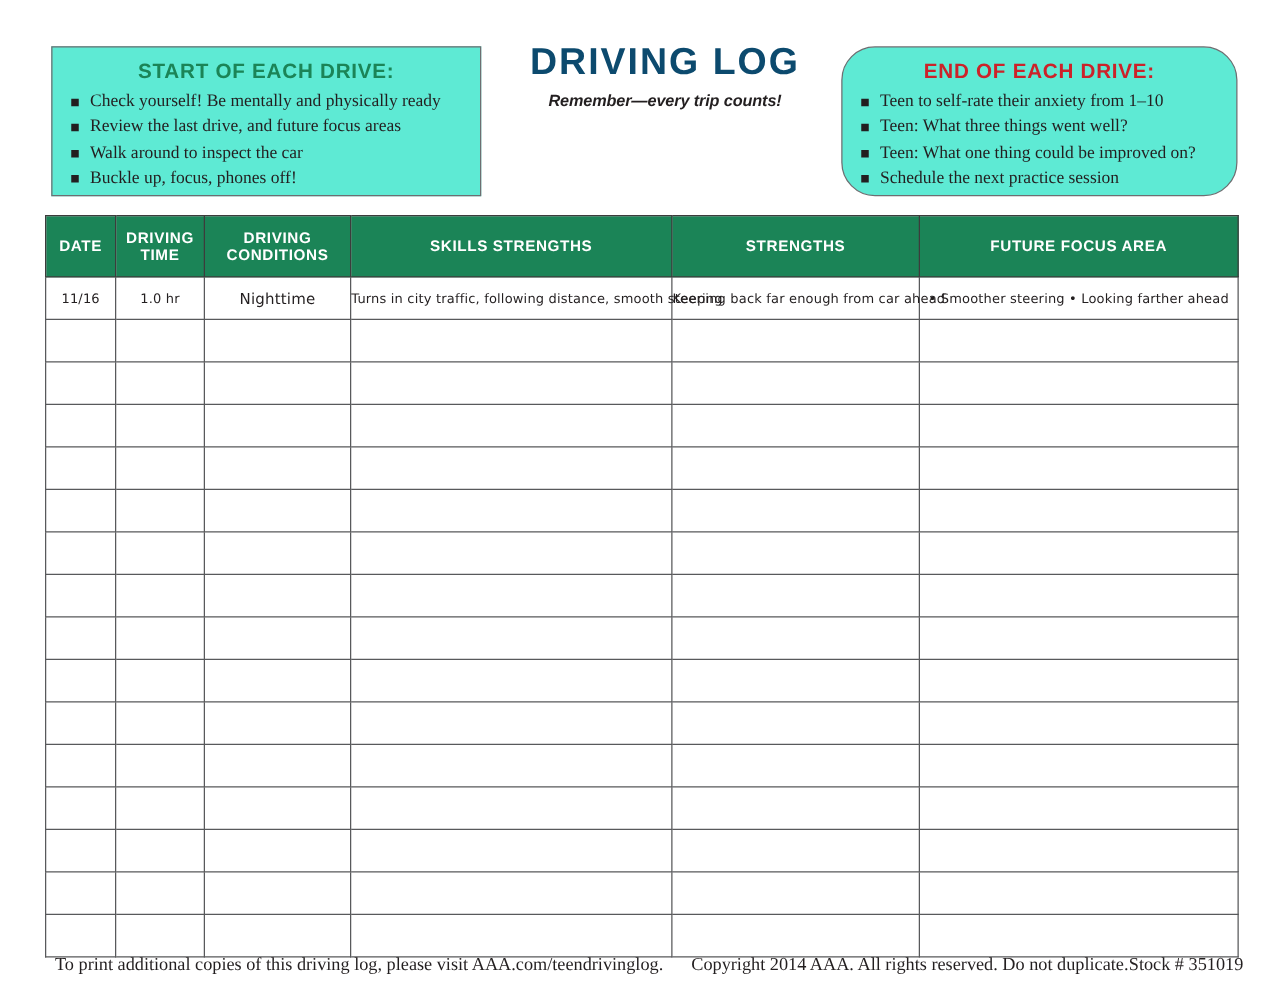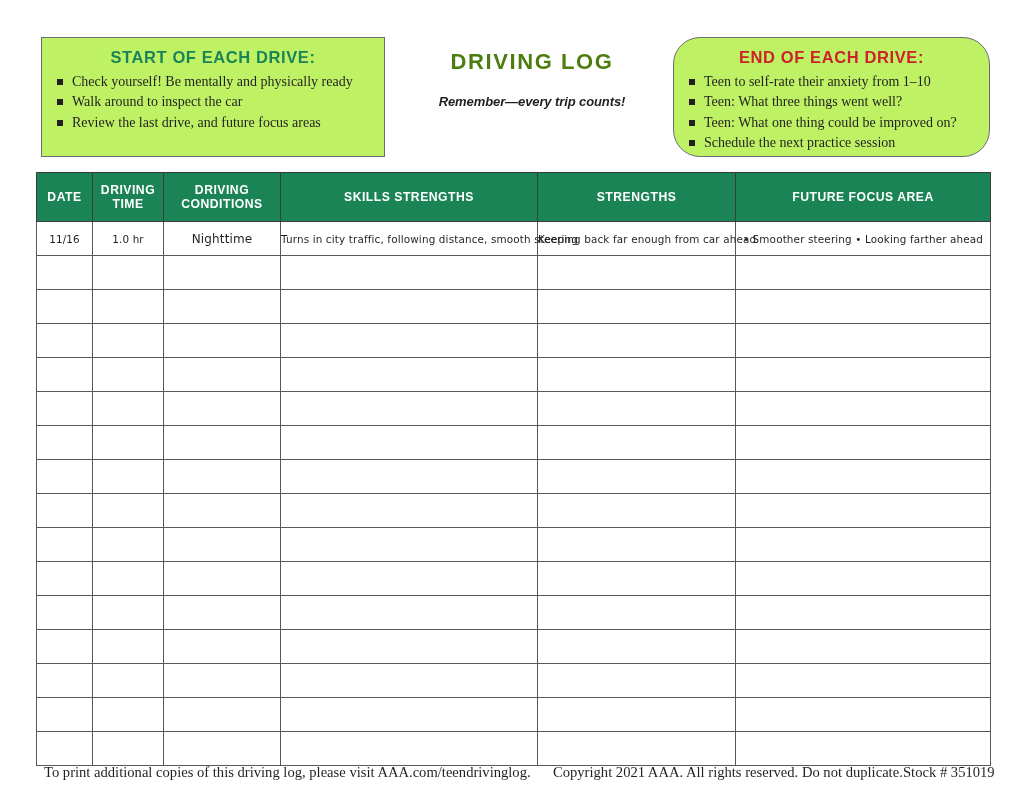--- a/index.html
+++ b/index.html
@@ -28,21 +28,21 @@
     left: 0;
     top: 0;
     width: 1024px;
     height: 165px;
   }
 
   .tipbox {
     position: absolute;
     top: 37px;
     border: 1.6px solid #6d6e71;
-    background: #bef264;
+    background: #5eead4;
     box-sizing: border-box;
     padding: 8px 10px 10px 10px;
   }
   .tipbox.start {
     left: 41px;
     width: 344px;
     height: 120px;
   }
   .tipbox.end {
     left: 673px;
@@ -87,25 +87,25 @@
   .title-block {
     position: absolute;
     left: 393px;
     top: 33px;
     width: 278px;
     text-align: center;
   }
   .doc-title {
     font-family: "Liberation Sans", sans-serif;
     font-weight: bold;
-    font-size: 22px;
+    font-size: 30px;
     letter-spacing: 1.6px;
-    color: #4d7c0f;
+    color: #0c4a6e;
     line-height: 34px;
-    margin: 12px;
+    margin: 0;
   }
   .doc-subtitle {
     font-family: "Liberation Sans", sans-serif;
     font-weight: bold;
     font-style: italic;
     font-size: 13px;
     letter-spacing: -0.1px;
     color: #231f20;
     line-height: 22px;
     margin: 3px 0 0 0;
@@ -200,25 +200,29 @@
 
     <div class="tipbox start">
       <div class="tipbox-title">START OF EACH DRIVE:</div>
       <ul class="tiplist">
         <li>
           <span class="sq"></span>
           <span>Check yourself! Be mentally and physically ready</span>
         </li>
         <li>
           <span class="sq"></span>
+          <span>Review the last drive, and future focus areas</span>
+        </li>
+        <li>
+          <span class="sq"></span>
           <span>Walk around to inspect the car</span>
         </li>
         <li>
           <span class="sq"></span>
-          <span>Review the last drive, and future focus areas</span>
+          <span>Buckle up, focus, phones off!</span>
         </li>
       </ul>
     </div>
 
     <div class="title-block">
       <div class="doc-title">DRIVING LOG</div>
       <div class="doc-subtitle">Remember—every trip counts!</div>
     </div>
 
     <div class="tipbox end">
@@ -391,17 +395,17 @@
           <td class="hand"></td>
           <td class="hand"></td>
           <td class="hand"></td>
           <td class="hand"></td>
         </tr>
       </tbody>
   </table>
 
   <div class="footer">
     <span class="f-left">To print additional copies of this driving log, please visit AAA.com/teendrivinglog.</span>
-    <span class="f-mid">Copyright 2021 AAA. All rights reserved. Do not duplicate.</span>
+    <span class="f-mid">Copyright 2014 AAA. All rights reserved. Do not duplicate.</span>
     <span class="f-right">Stock # 351019</span>
   </div>
 
 </div>
 
 </body></html>

